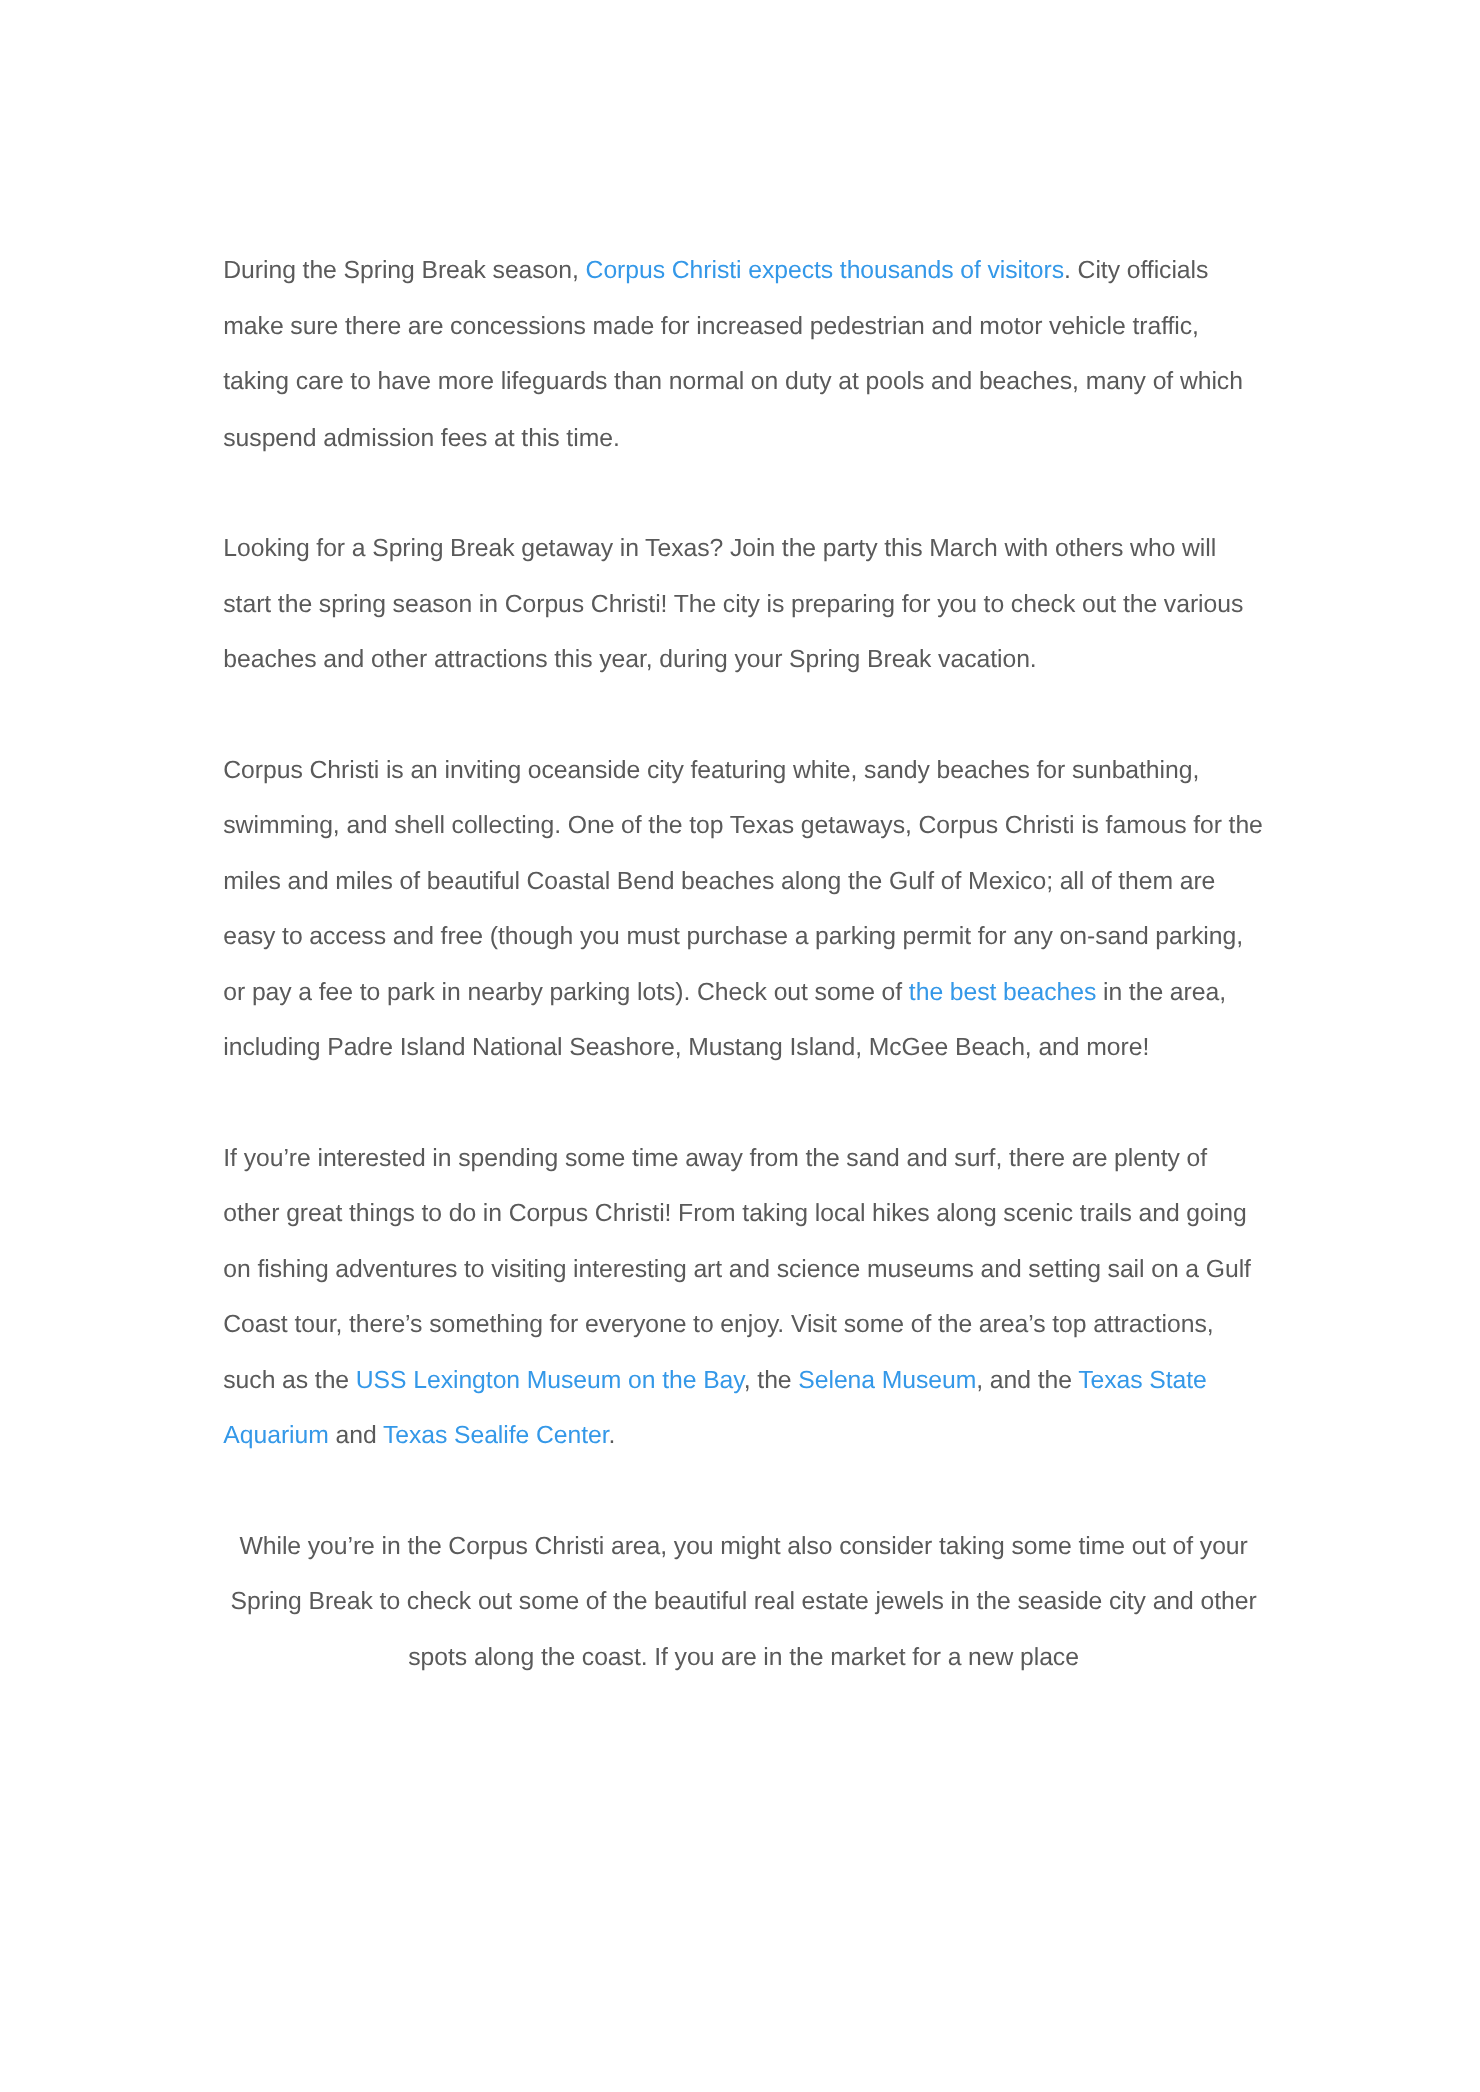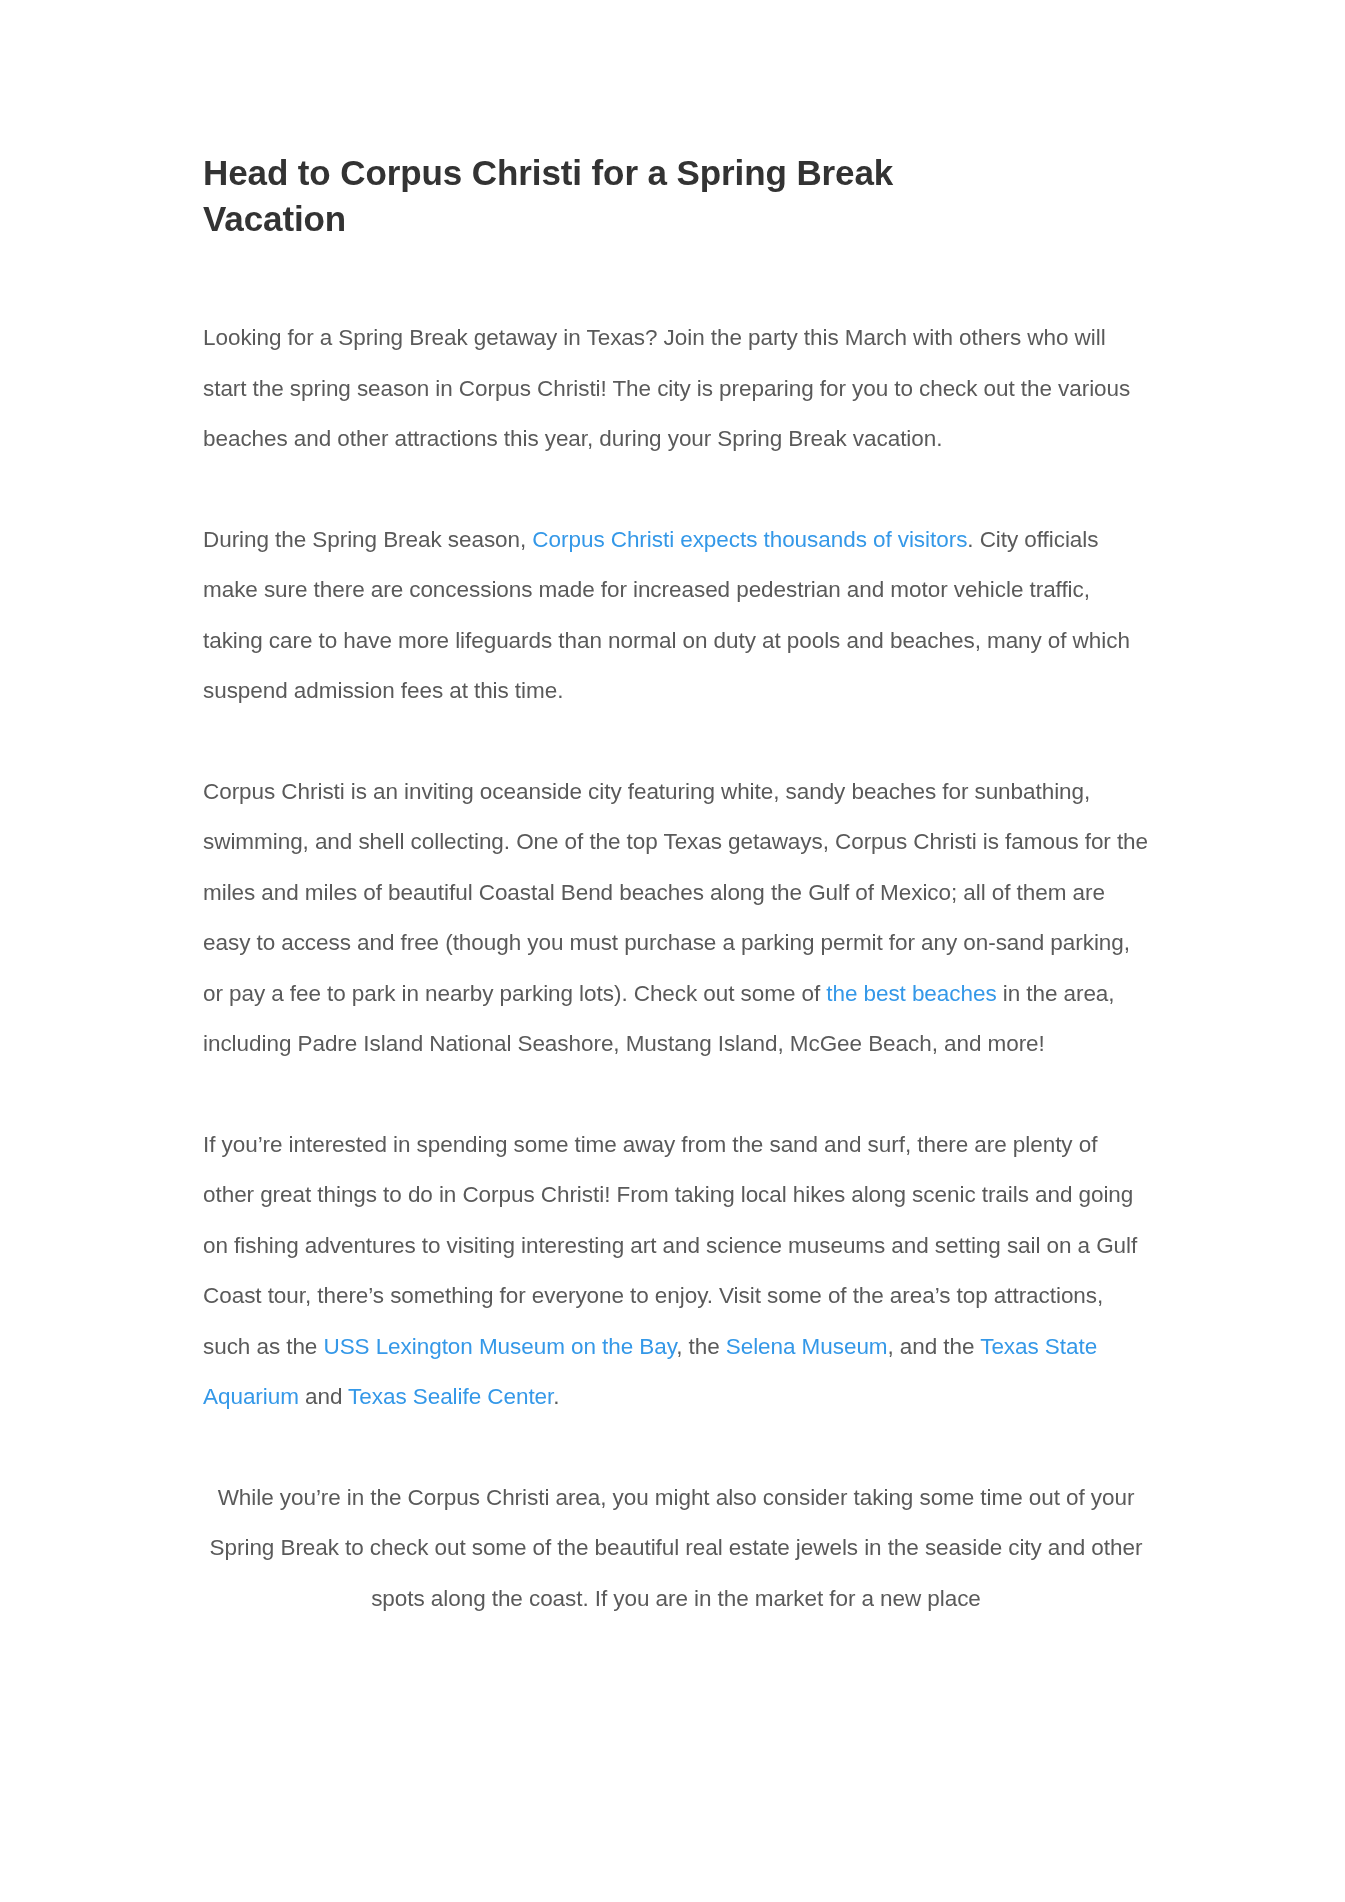--- a/index.html
+++ b/index.html
@@ -72,24 +72,23 @@
     text-decoration: none;
     cursor: pointer;
   }
 </style>
 </head>
 <body>
 
 <div class="page">
   <div class="content">
 
-    <h1 class="doc-title">Head to Corpus Christi for a Spring Break Vacation</h1>
 
     <div class="body-block">
+      <p class="para"><span>During the Spring Break season, </span><a class="inline-link" href="#">Corpus Christi expects thousands of visitors</a><span>. City officials make sure there are concessions made for increased pedestrian and motor vehicle traffic, taking care to have more lifeguards than normal on duty at pools and beaches, many of which suspend admission fees at this time.</span></p>
       <p class="para"><span>Looking for a Spring Break getaway in Texas? Join the party this March with others who will start the spring season in Corpus Christi! The city is preparing for you to check out the various beaches and other attractions this year, during your Spring Break vacation.</span></p>
-      <p class="para"><span>During the Spring Break season, </span><a class="inline-link" href="#">Corpus Christi expects thousands of visitors</a><span>. City officials make sure there are concessions made for increased pedestrian and motor vehicle traffic, taking care to have more lifeguards than normal on duty at pools and beaches, many of which suspend admission fees at this time.</span></p>
       <p class="para"><span>Corpus Christi is an inviting oceanside city featuring white, sandy beaches for sunbathing, swimming, and shell collecting. One of the top Texas getaways, Corpus Christi is famous for the miles and miles of beautiful Coastal Bend beaches along the Gulf of Mexico; all of them are easy to access and free (though you must purchase a parking permit for any on-sand parking, or pay a fee to park in nearby parking lots). Check out some of </span><a class="inline-link" href="#">the best beaches</a><span> in the area, including Padre Island National Seashore, Mustang Island, McGee Beach, and more!</span></p>
       <p class="para"><span>If you’re interested in spending some time away from the sand and surf, there are plenty of other great things to do in Corpus Christi! From taking local hikes along scenic trails and going on fishing adventures to visiting interesting art and science museums and setting sail on a Gulf Coast tour, there’s something for everyone to enjoy. Visit some of the area’s top attractions, such as the </span><a class="inline-link" href="#">USS Lexington Museum on the Bay</a><span>, the </span><a class="inline-link" href="#">Selena Museum</a><span>, and the </span><a class="inline-link" href="#">Texas State Aquarium</a><span> and </span><a class="inline-link" href="#">Texas Sealife Center</a><span>.</span></p>
       <p class="para"><span>While you’re in the Corpus Christi area, you might also consider taking some time out of your Spring Break to check out some of the beautiful real estate jewels in the seaside city and other spots along the coast. If you are in the market for a new place</span></p>
     </div>
 
   </div>
 </div>
 
 </body></html>

